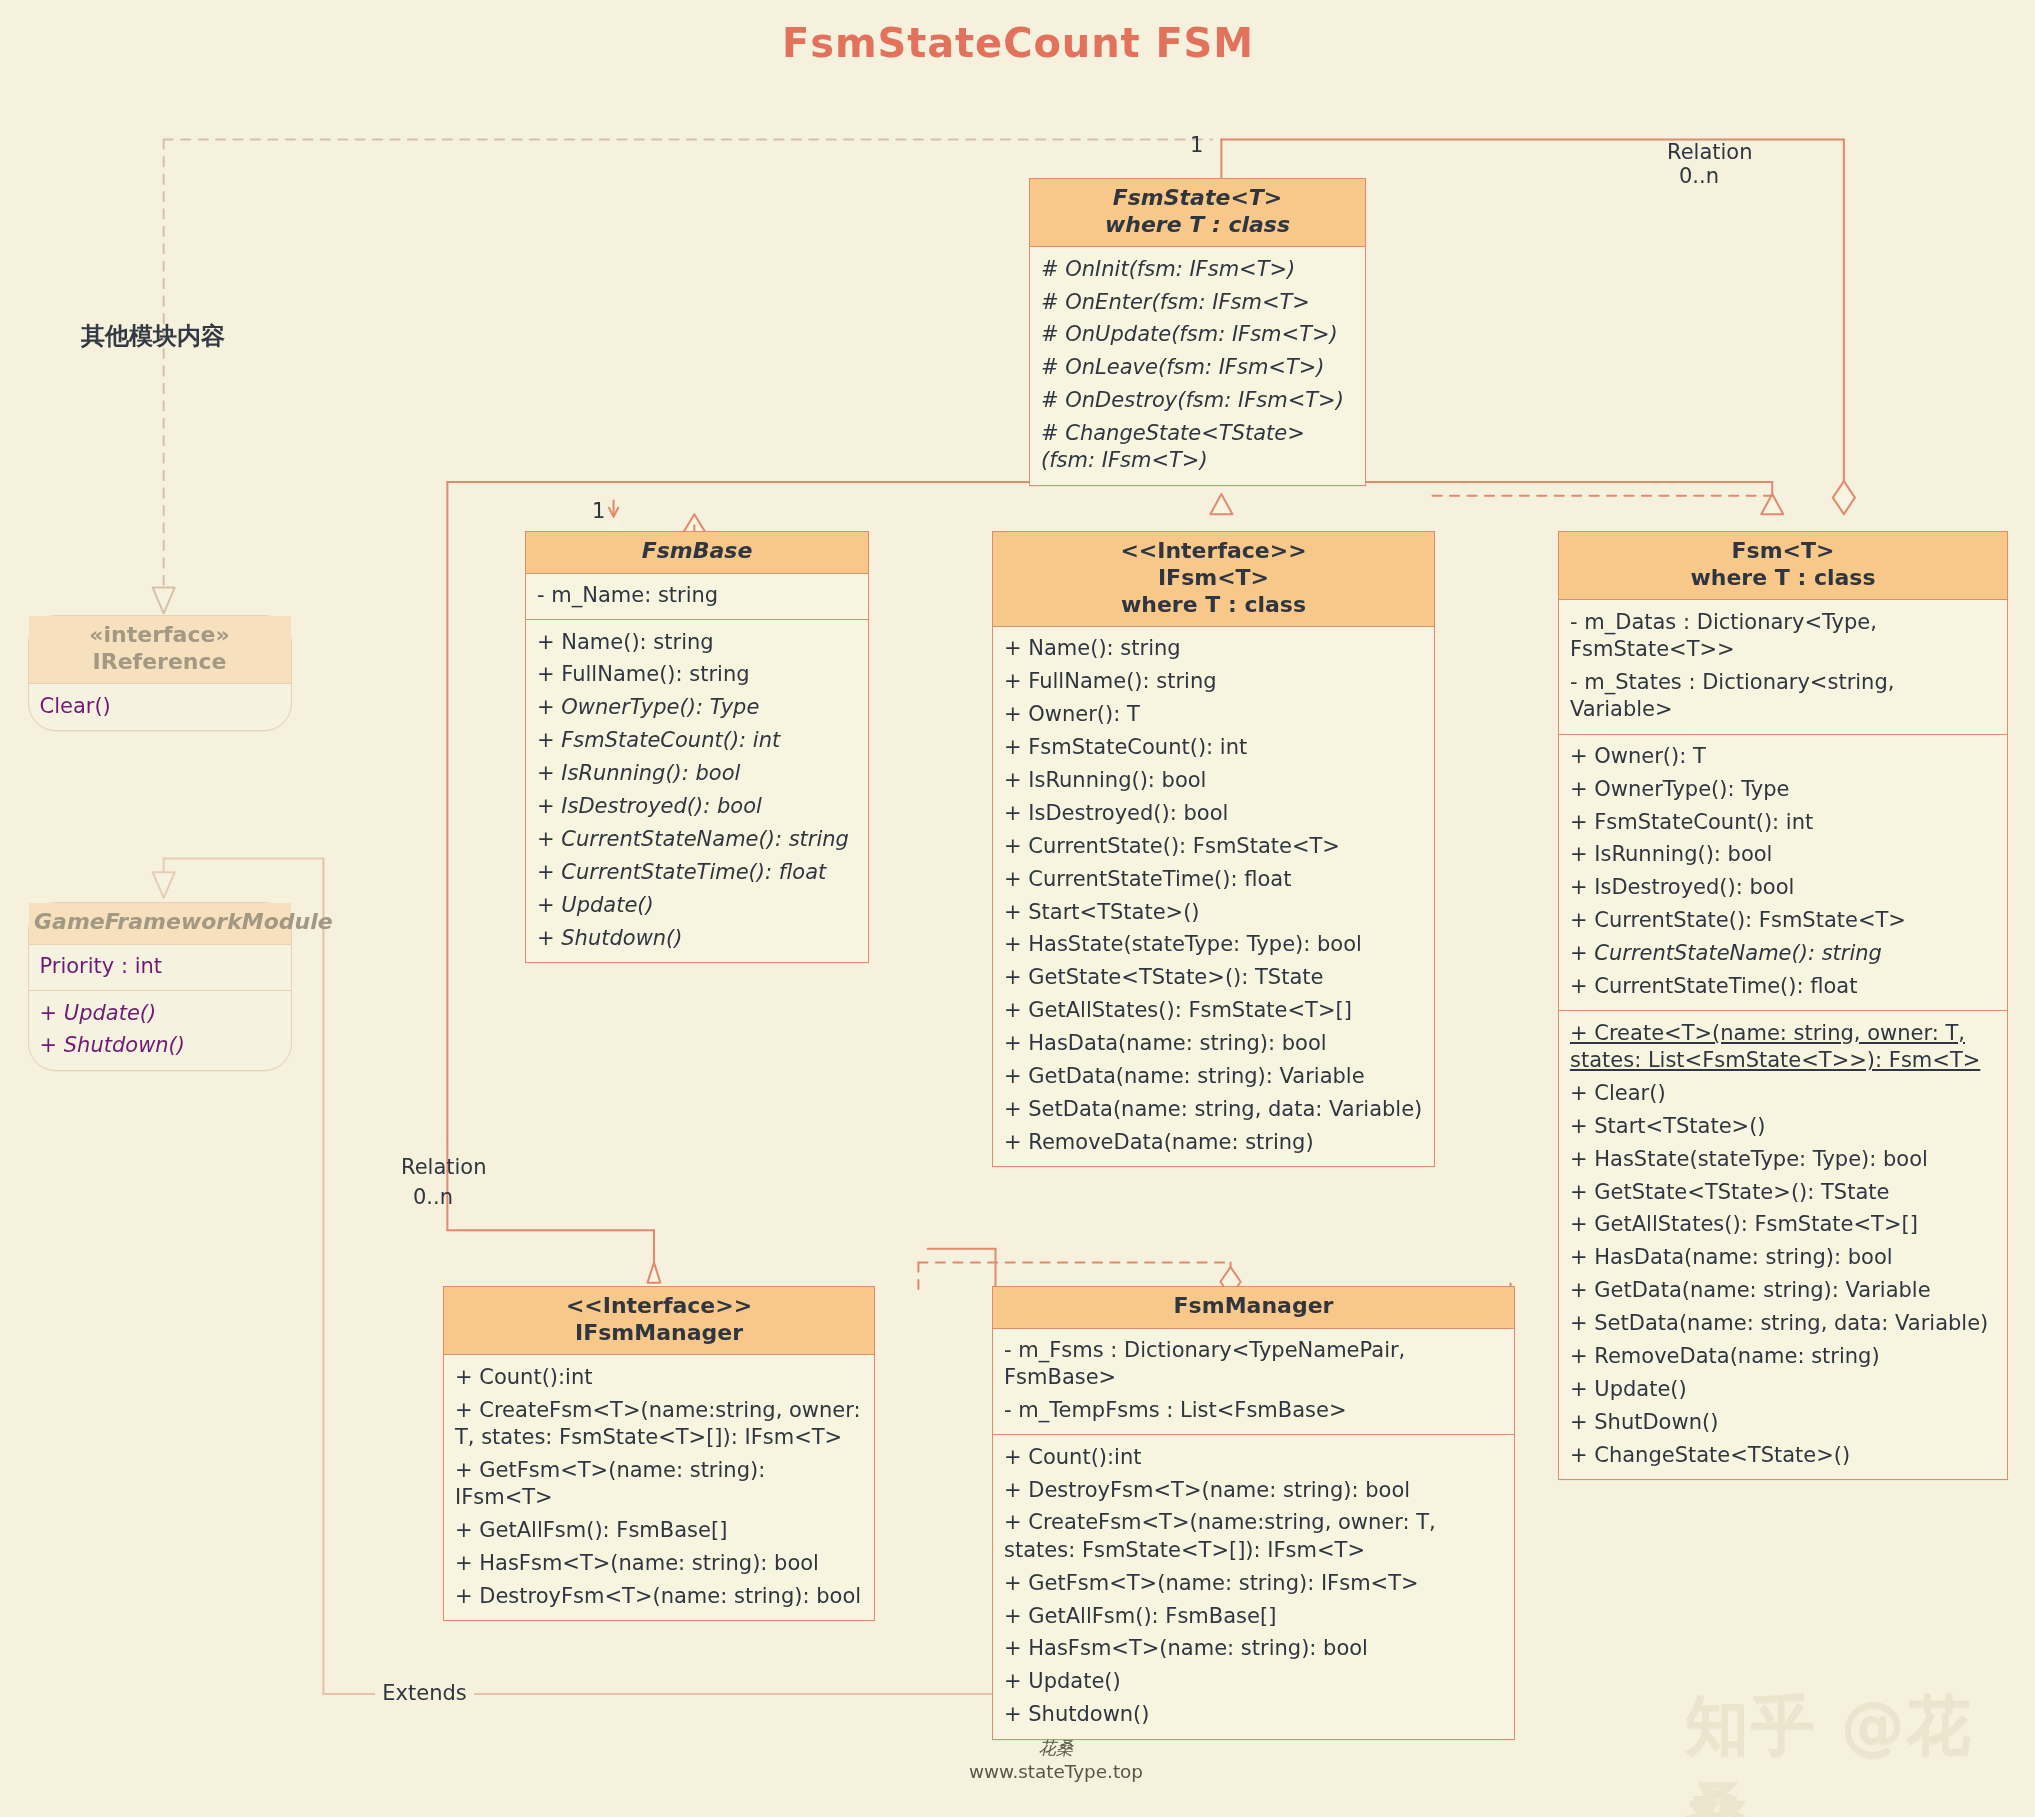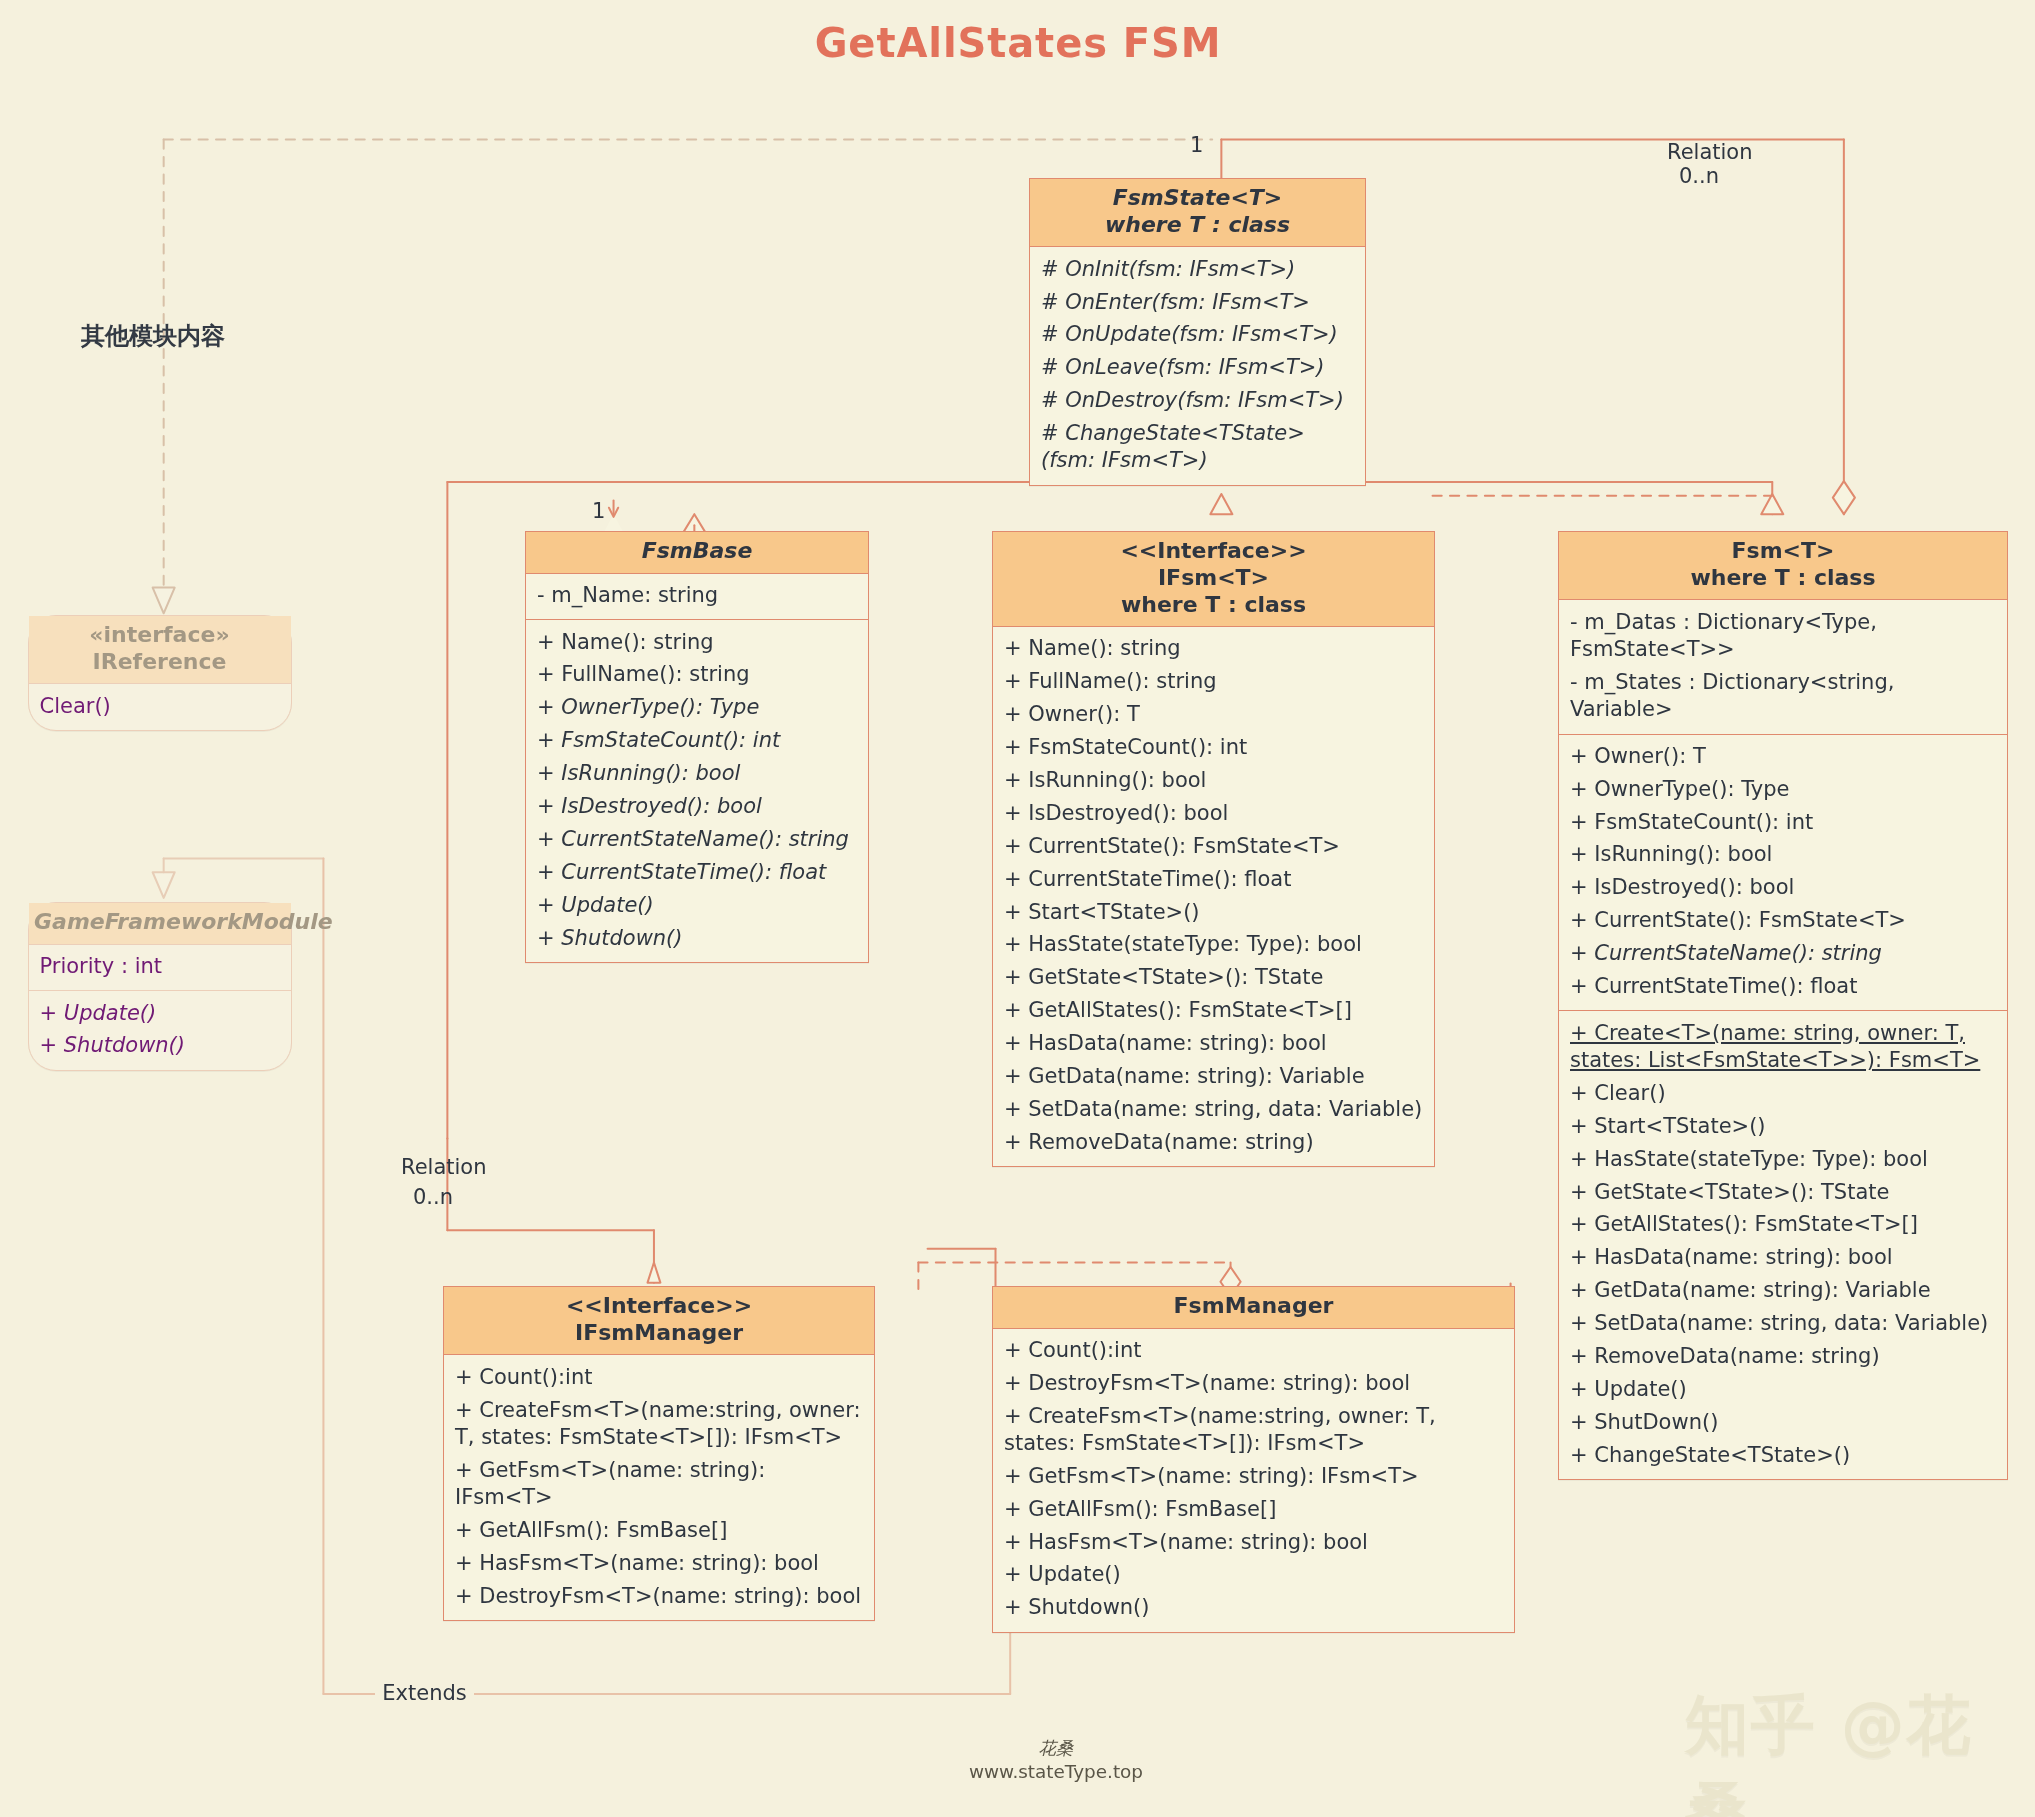--- a/index.html
+++ b/index.html
@@ -129,21 +129,21 @@
       <path d="M1340 1412 l-11 -16 l11 -16 l11 16 z" fill="#f7f4e0"></path>
 
       <path d="M1084 1420 L1084 1360"></path>
       <path d="M1084 1360 L1010 1360"></path>
 
       <path d="M1645 1420 L1645 1398"></path>
 
     </g>
   </svg>
 
-  <div class="title">GetAllStates FSM</div>
+  <div class="title">FsmStateCount FSM</div>
 
   <div class="note-cn">其他模块内容</div>
 
   <div class="lbl" style="left:1190px;top:133px;">1</div>
   <div class="lbl" style="left:1667px;top:140px;">Relation</div>
   <div class="lbl" style="left:1679px;top:164px;">0..n</div>
 
   <div class="lbl" style="left:1210px;top:467px;background:#f5f1dd;padding:0 7.3px;">Extends</div>
 
   <div class="lbl" style="left:592px;top:499px;">1</div>
@@ -287,20 +287,24 @@
       <div class="row">+ HasFsm&lt;T&gt;(name: string): bool</div>
       <div class="row">+ DestroyFsm&lt;T&gt;(name: string): bool</div>
     </div>
   </div>
 
   <div class="box" style="left:992px;top:1286px;width:523px;">
     <div class="hdr">
       <span class="norm">FsmManager</span>
     </div>
     <div class="sect">
+      <div class="row">- m_Fsms : Dictionary&lt;TypeNamePair, FsmBase&gt;</div>
+      <div class="row">- m_TempFsms : List&lt;FsmBase&gt;</div>
+    </div>
+    <div class="sect">
       <div class="row">+ Count():int</div>
       <div class="row">+ DestroyFsm&lt;T&gt;(name: string): bool</div>
       <div class="row">+ CreateFsm&lt;T&gt;(name:string, owner: T, states: FsmState&lt;T&gt;[]): IFsm&lt;T&gt;</div>
       <div class="row">+ GetFsm&lt;T&gt;(name: string): IFsm&lt;T&gt;</div>
       <div class="row">+ GetAllFsm(): FsmBase[]</div>
       <div class="row">+ HasFsm&lt;T&gt;(name: string): bool</div>
       <div class="row">+ Update()</div>
       <div class="row">+ Shutdown()</div>
     </div>
   </div>

